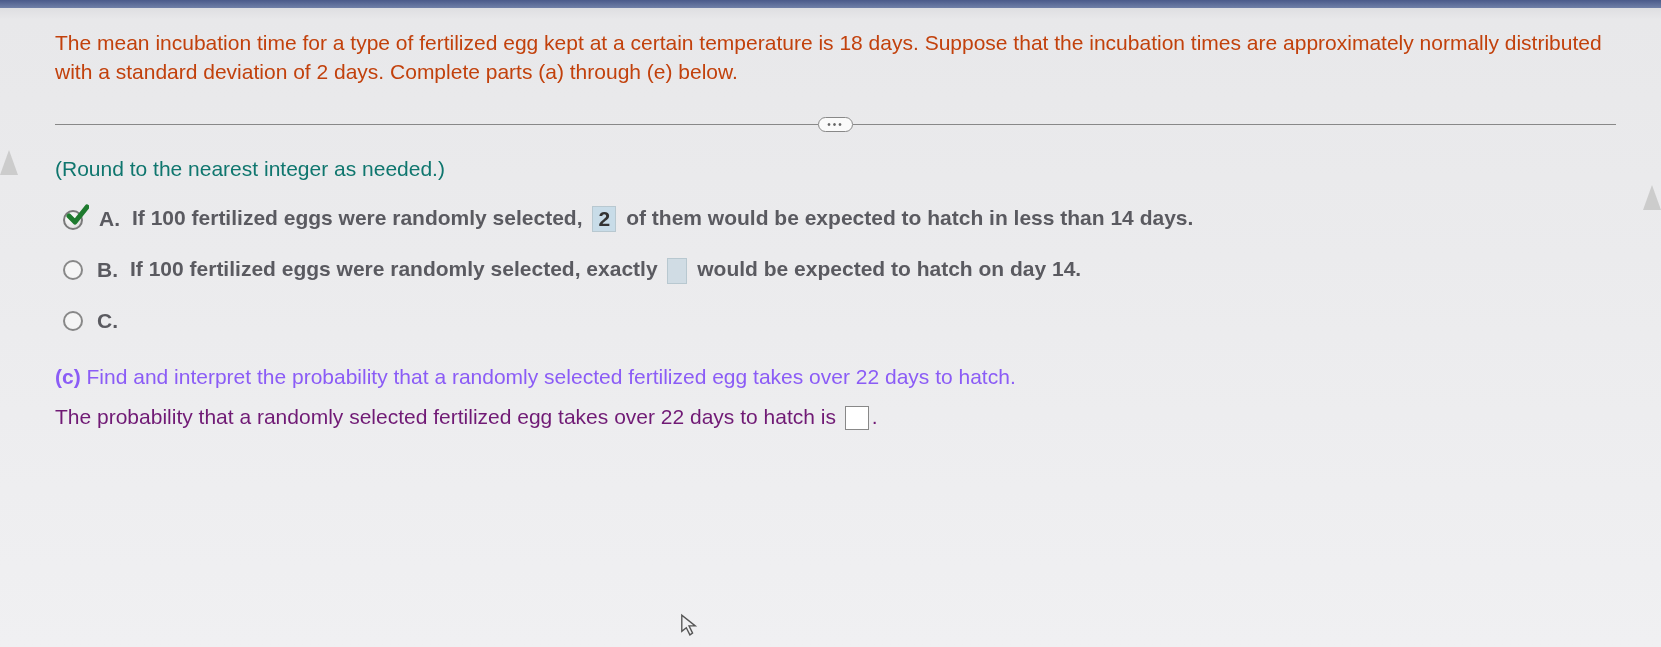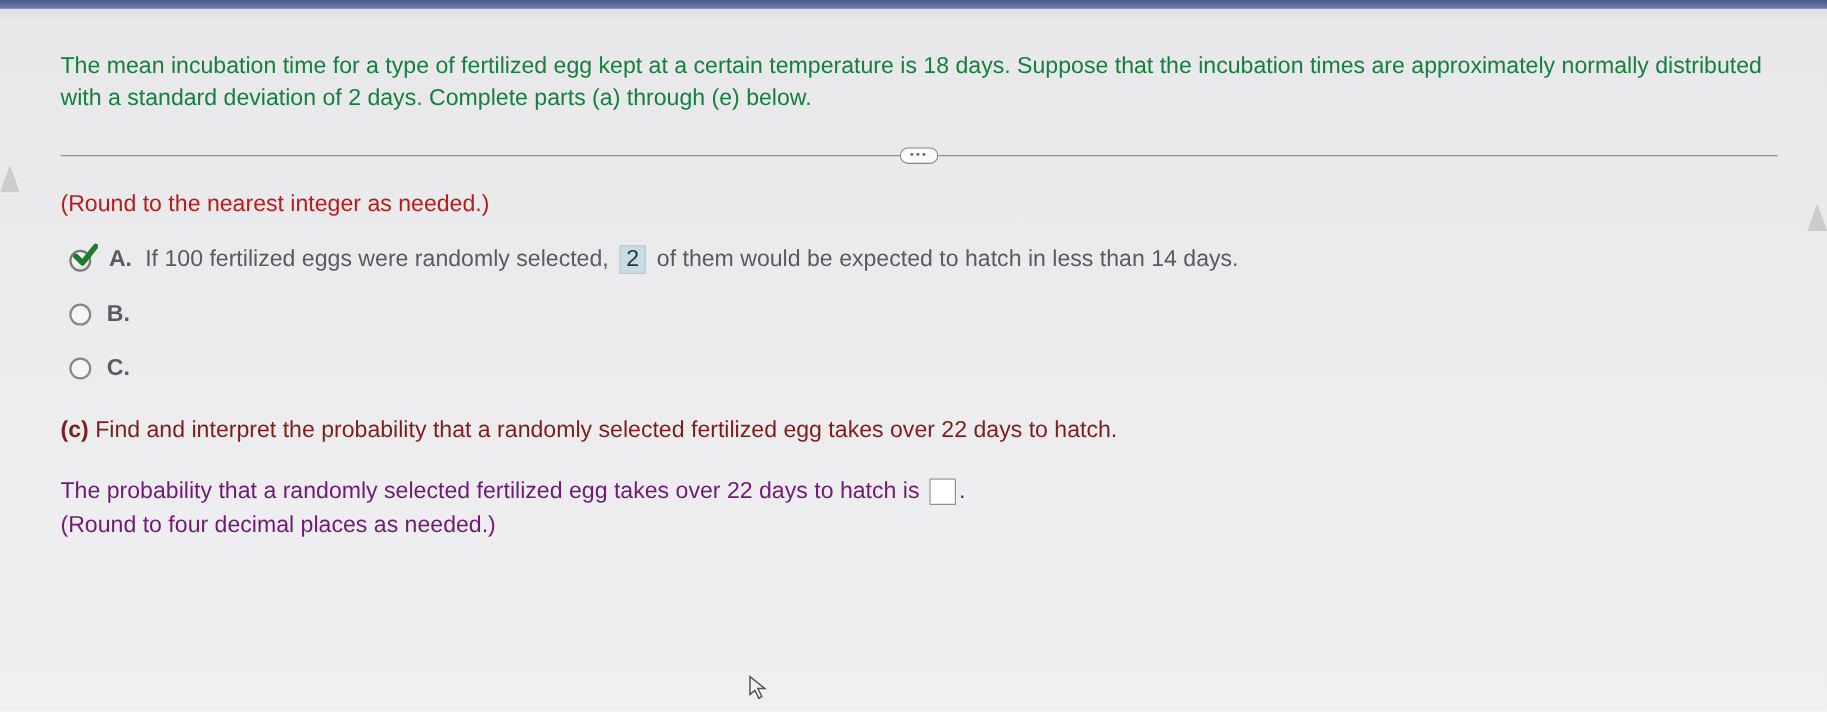--- a/index.html
+++ b/index.html
@@ -21,24 +21,24 @@
     body::before {
       content: "";
       position: absolute;
       top: 0;
       left: 0;
       right: 0;
       height: 8px;
       background: linear-gradient(to bottom, #4a5a8a, #7080a8);
     }
     .problem-statement {
-      color: #15803d;
+      color: #c2410c;
       line-height: 1.4;
       margin-bottom: 30px;
-      margin-top: 25px;
+      margin-top: 8px;
     }
     .divider-row {
       display: flex;
       align-items: center;
       margin: 20px 0 25px 0;
     }
     .divider-line {
       flex: 1;
       height: 1px;
       background: #888;
@@ -48,21 +48,21 @@
       border-radius: 10px;
       padding: 1px 8px;
       font-size: 10px;
       background: #fafafa;
       color: #666;
       letter-spacing: 2px;
       margin: 0 0px;
     }
     .instruction {
       margin-bottom: 25px;
-      color: #b91c1c;
+      color: #0f766e;
     }
     .option-row {
       display: flex;
       align-items: center;
       margin-bottom: 25px;
       margin-left: 8px;
     }
     .radio {
       width: 20px;
       height: 20px;
@@ -97,20 +97,21 @@
       width: 24px;
       height: 24px;
     }
     .option-letter {
       font-weight: bold;
       margin-right: 12px;
       color: #5a5a60;
     }
     .option-text {
       color: #5a5a60;
+      font-weight: bold;
     }
     .fill-box {
       display: inline-block;
       min-width: 24px;
       height: 26px;
       background: #d8e8f0;
       border: 1px solid #b8c8d0;
       vertical-align: middle;
       margin: 0 4px;
       text-align: center;
@@ -128,22 +129,22 @@
       display: inline-block;
       width: 24px;
       height: 24px;
       border: 1px solid #888;
       background: #fff;
       vertical-align: middle;
       margin: 0 3px;
     }
     .part-c {
       margin-top: 32px;
-      margin-bottom: 28px;
-      color: #7f1d1d;
+      margin-bottom: 12px;
+      color: #8b5cf6;
     }
     .part-c .bold {
       font-weight: bold;
     }
     .answer-line {
       color: #701a75;
       line-height: 1.5;
     }
     .scroll-indicator-left {
       position: absolute;
@@ -198,34 +199,38 @@
   <span class="option-text">
     <span>If 100 fertilized eggs were randomly selected,</span>
     <span class="fill-box filled">2</span>
     <span>of them would be expected to hatch in less than 14 days.</span>
   </span>
 </div>
 
 <div class="option-row">
   <div class="radio"></div>
   <span class="option-letter">B.</span>
+  <span class="option-text">
+    <span>If 100 fertilized eggs were randomly selected, exactly</span>
+    <span class="fill-box empty-tiny"></span>
+    <span>would be expected to hatch on day 14.</span>
+  </span>
 </div>
 
 <div class="option-row">
   <div class="radio"></div>
   <span class="option-letter">C.</span>
 </div>
 
 <div class="part-c">
   <span class="bold">(c)</span>
   <span>Find and interpret the probability that a randomly selected fertilized egg takes over 22 days to hatch.</span>
 </div>
 
 <div class="answer-line">
   <span>The probability that a randomly selected fertilized egg takes over 22 days to hatch is</span>
   <span class="answer-box"></span><span>.</span>
   <br>
-  <span>(Round to four decimal places as needed.)</span>
 </div>
 
 <svg class="cursor" viewBox="0 0 20 26">
   <path d="M2 2 L2 20 L7 16 L11 24 L14 22 L10 14 L17 14 Z" fill="none" stroke="#555" stroke-width="1.5"></path>
 </svg>
 
 </body></html>

